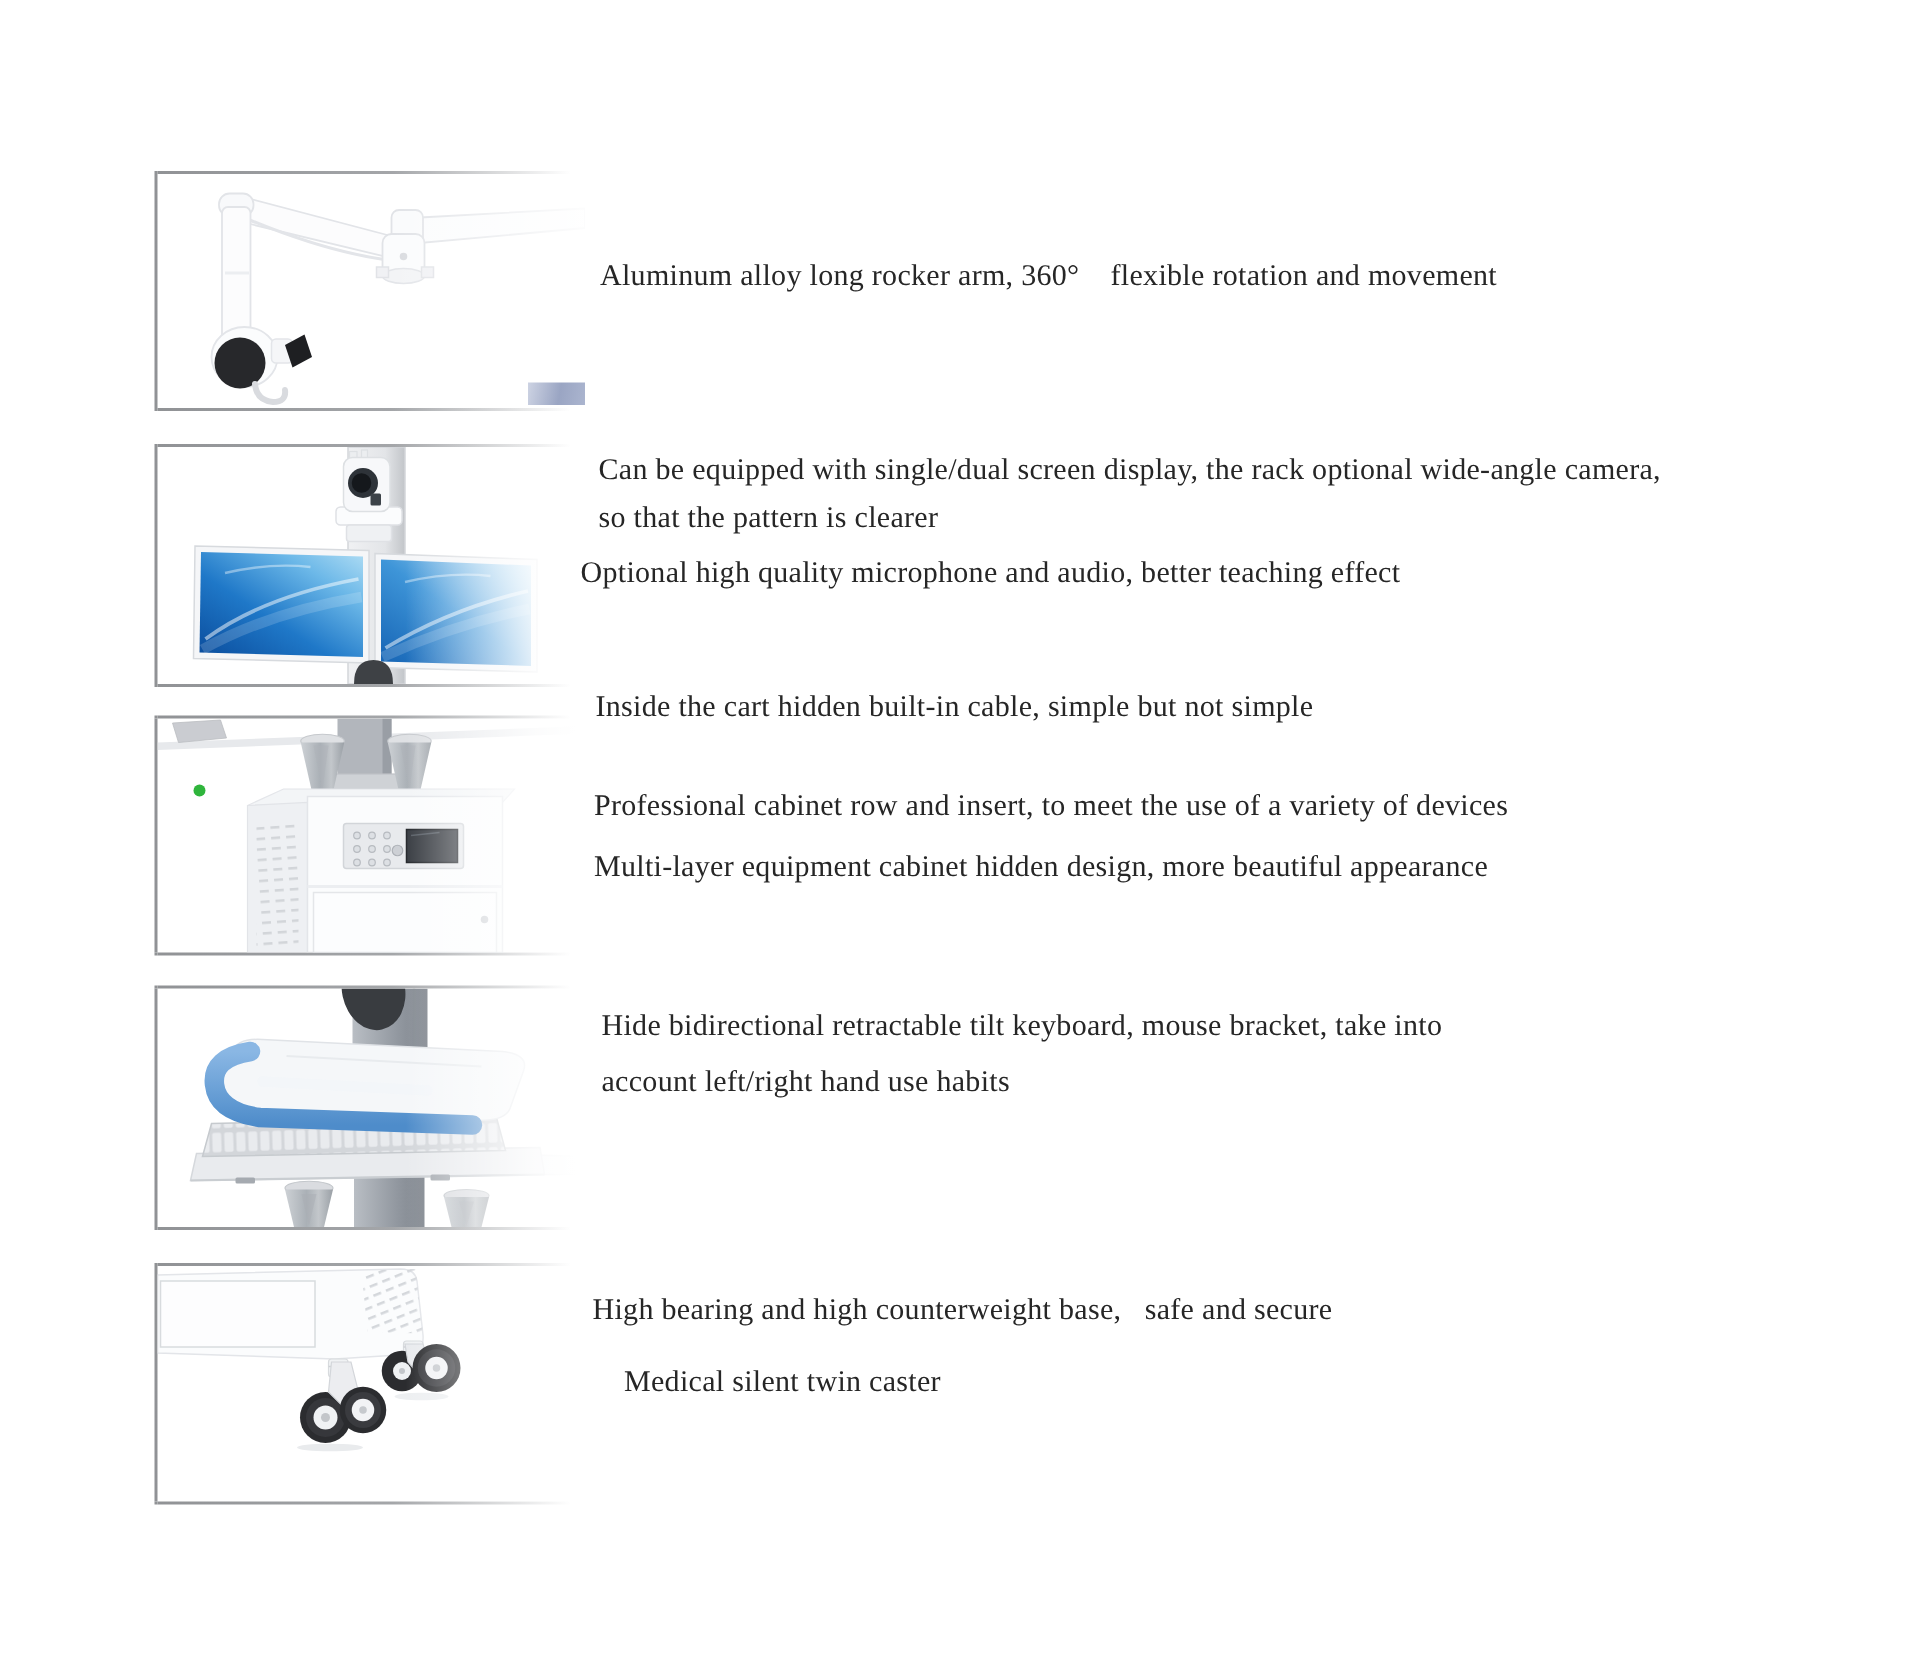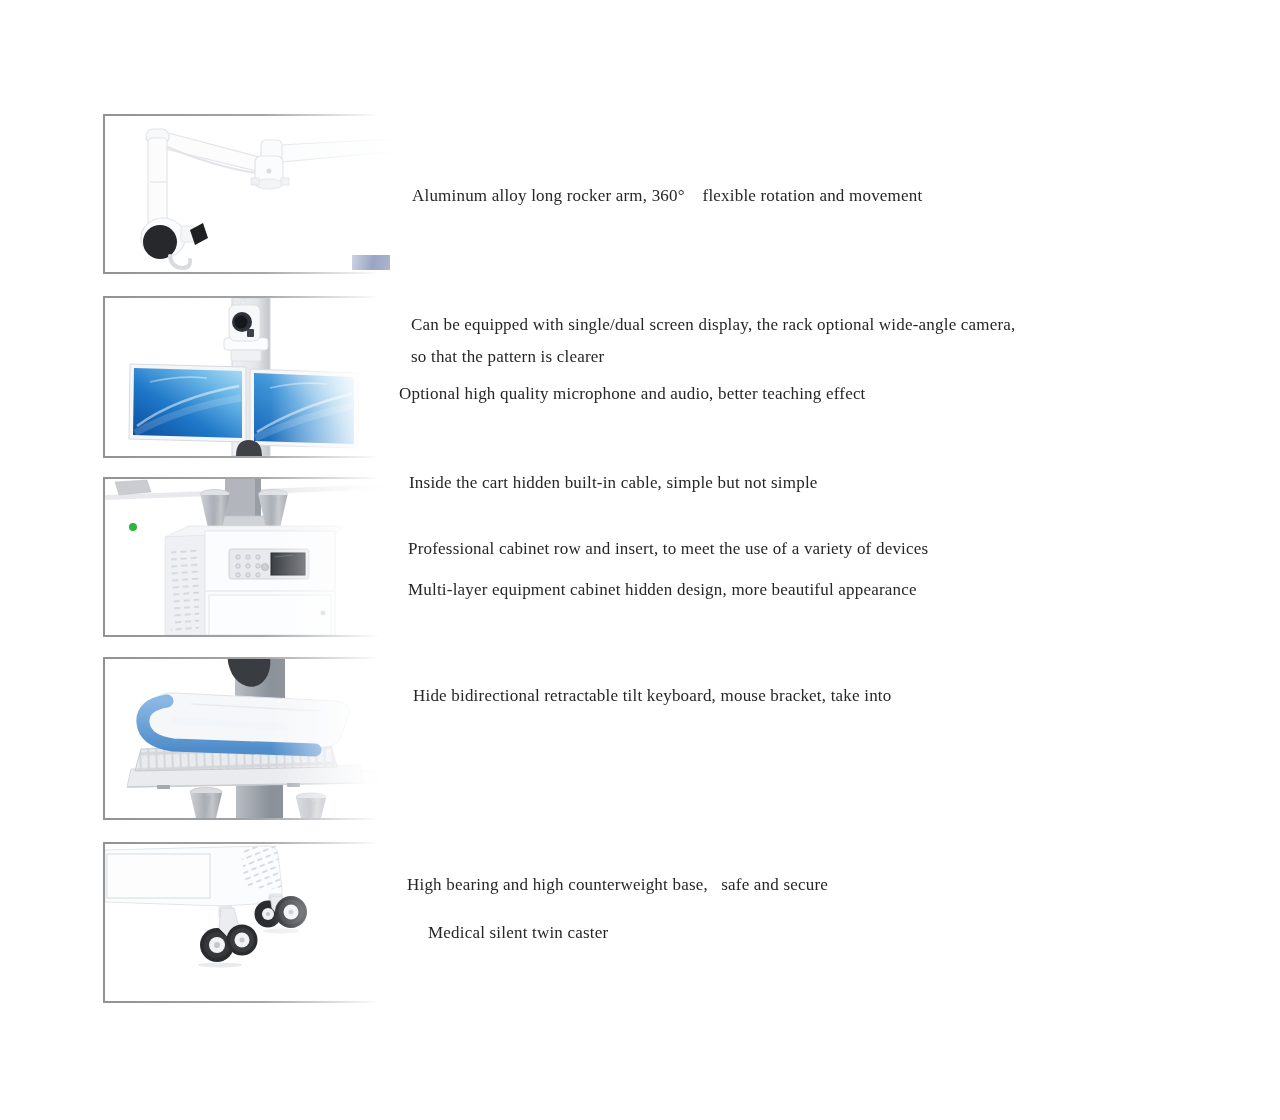--- a/index.html
+++ b/index.html
@@ -20,22 +20,22 @@
   }
   #p1::after {
     background:linear-gradient(to right, rgba(255,255,255,0) 55%, rgba(255,255,255,.5) 80%, rgba(255,255,255,.9) 99%);
   }
   .photo-frag {
     position:absolute; z-index:3; left:247px; top:139px; width:38px; height:15px;
     background:linear-gradient(100deg,#cdd3e3 0%,#9aa5c3 55%,#abb5cf 100%);
     filter:blur(0.4px);
   }
   .t {
-    position:absolute; margin:12px; z-index:5;
-    font-size:17px; line-height:28px; color:#262626;
+    position:absolute; margin:0; z-index:5;
+    font-size:20px; line-height:28px; color:#262626;
     letter-spacing:0.2px; white-space:pre;
   }
 </style>
 </head>
 <body>
 
 <div class="canvas">
 
   <div class="panel" id="p1" style="top:114px;height:160px">
     <svg viewBox="0 0 285 156" preserveAspectRatio="none">
@@ -288,17 +288,18 @@
 
   <p class="t" style="left:399px;top:299px">Can be equipped with single/dual screen display, the rack optional wide-angle camera,</p>
   <p class="t" style="left:399px;top:331px">so that the pattern is clearer</p>
   <p class="t" style="left:387px;top:368px">Optional high quality microphone and audio, better teaching effect</p>
 
   <p class="t" style="left:397px;top:457px">Inside the cart hidden built-in cable, simple but not simple</p>
   <p class="t" style="left:396px;top:523px">Professional cabinet row and insert, to meet the use of a variety of devices</p>
   <p class="t" style="left:396px;top:564px">Multi-layer equipment cabinet hidden design, more beautiful appearance</p>
 
   <p class="t" style="left:401px;top:670px">Hide bidirectional retractable tilt keyboard, mouse bracket, take into</p>
+  <p class="t" style="left:401px;top:707px">account left/right hand use habits</p>
 
   <p class="t" style="left:395px;top:859px">High bearing and high counterweight base,   safe and secure</p>
   <p class="t" style="left:416px;top:907px">Medical silent twin caster</p>
 
 </div>
 
 </body></html>

